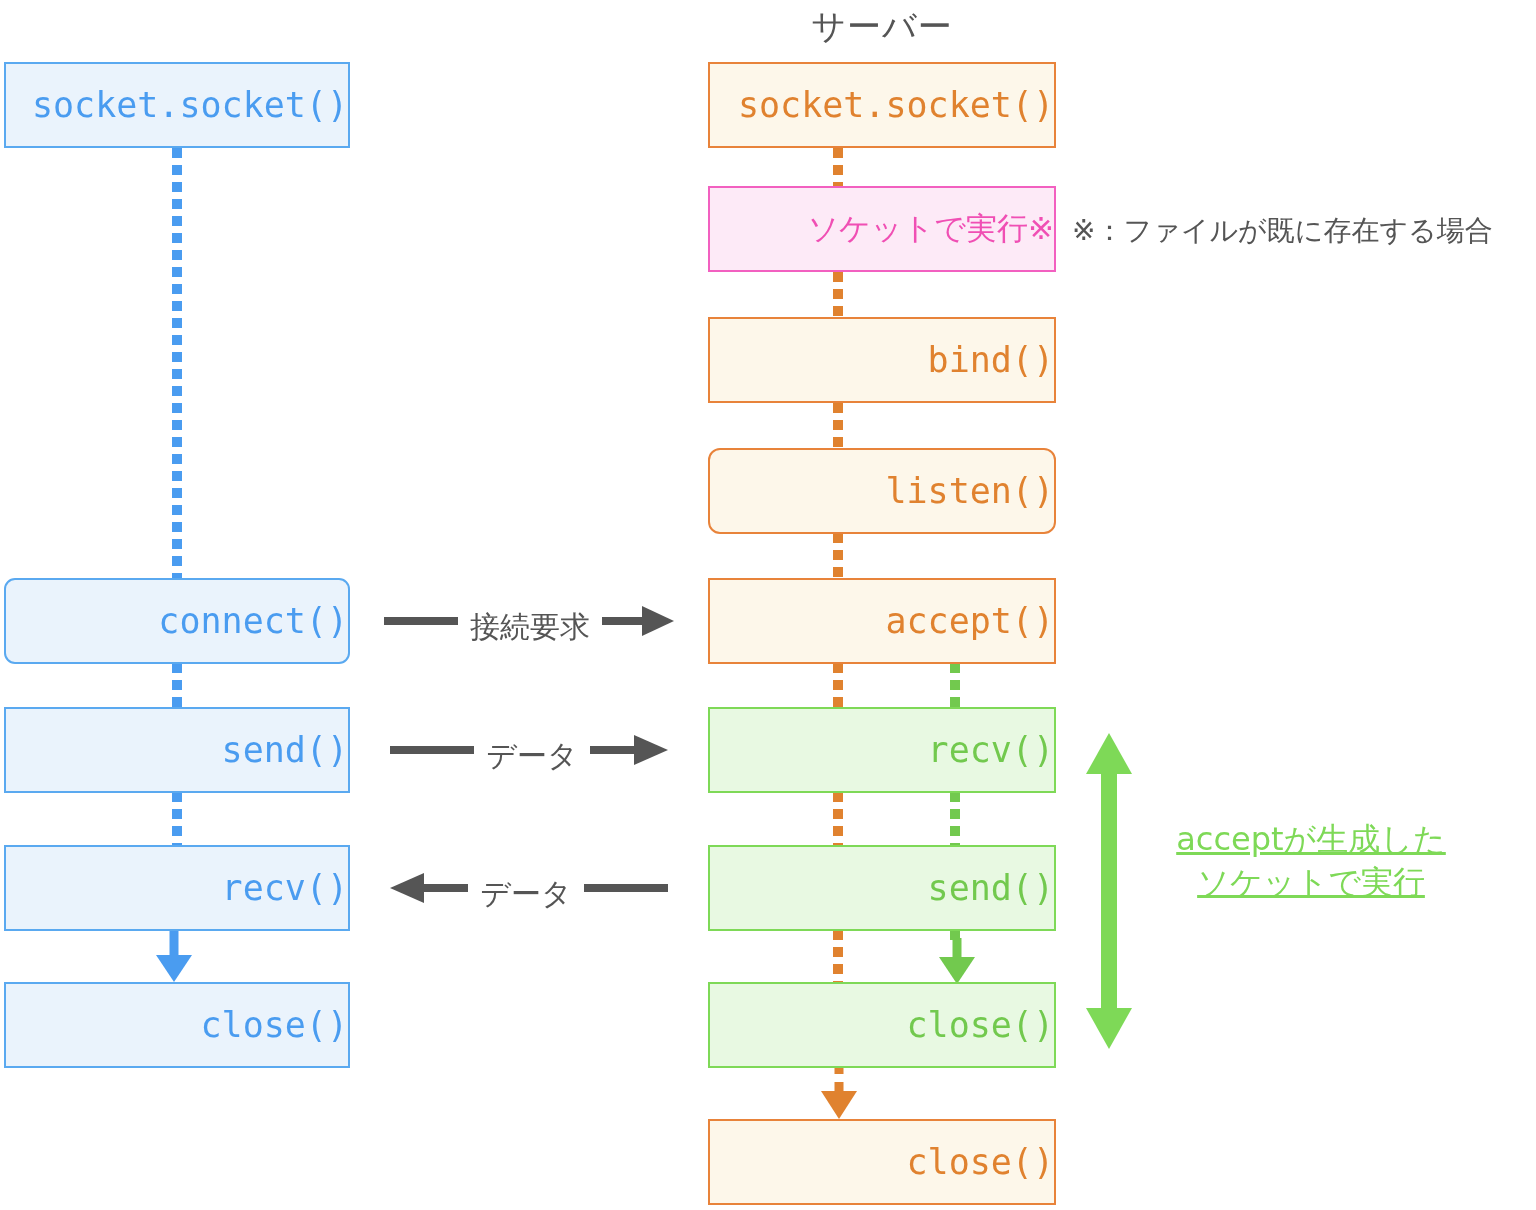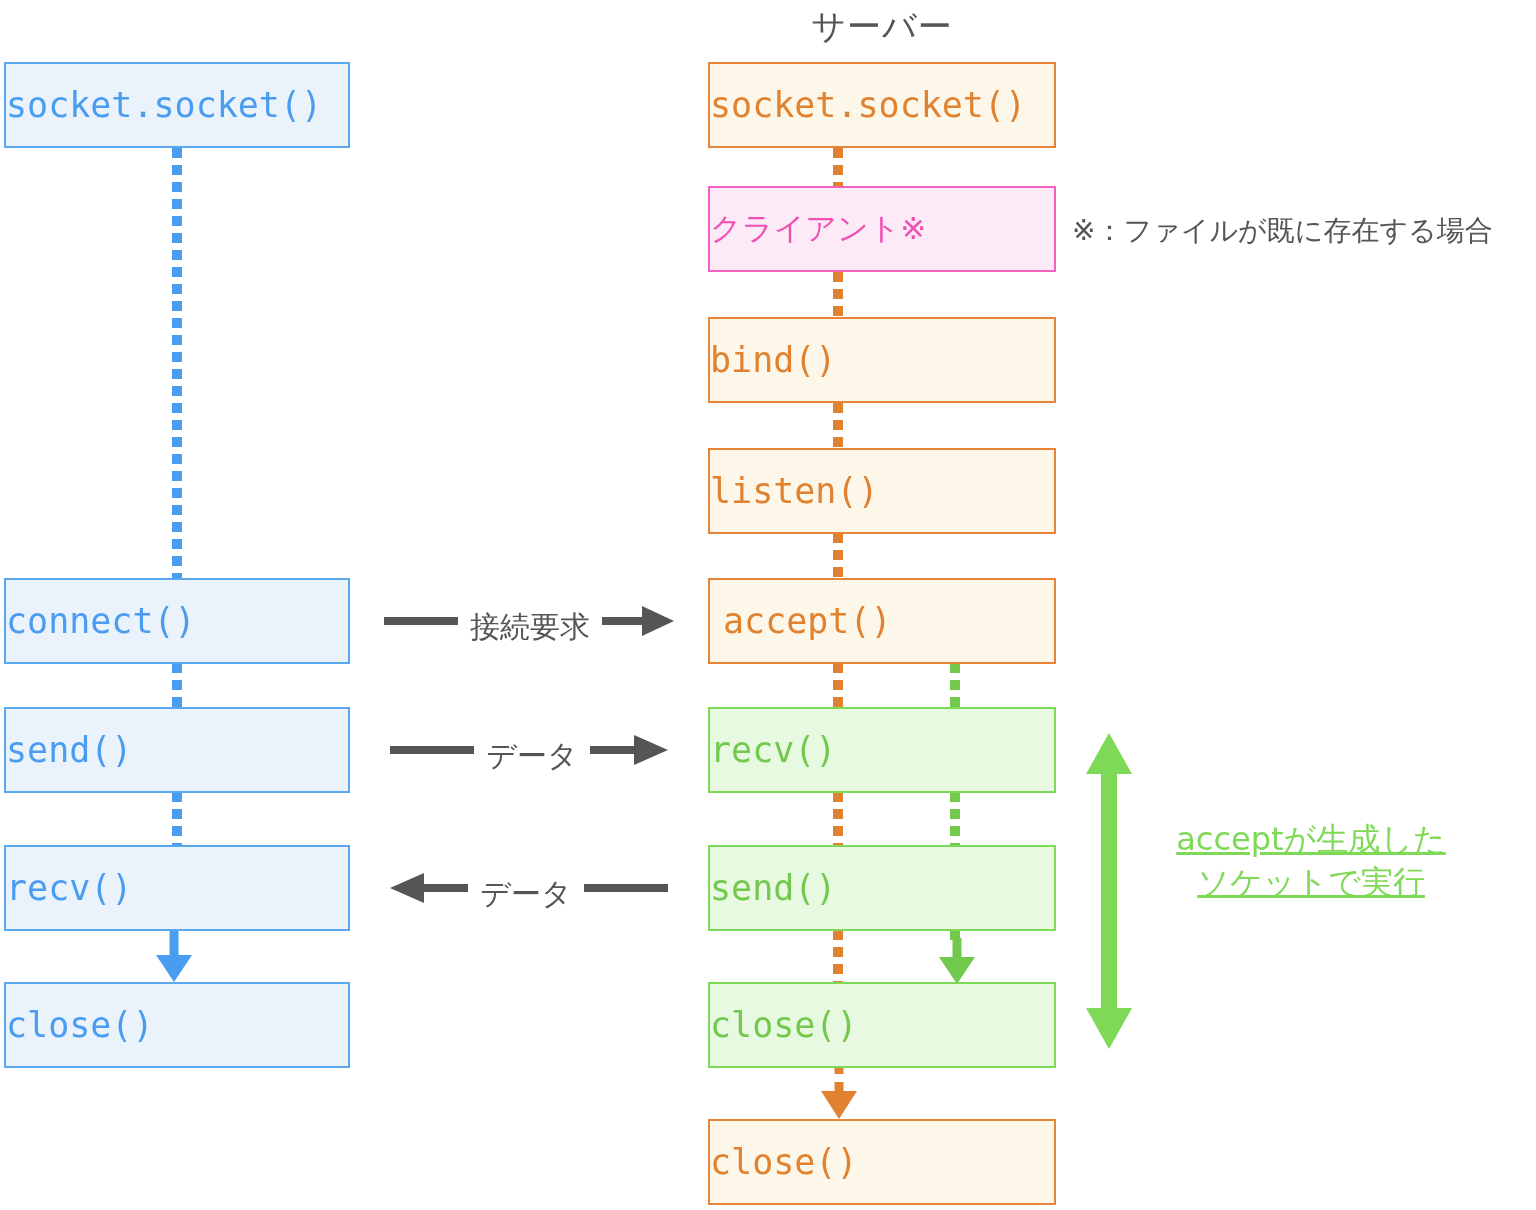--- a/index.html
+++ b/index.html
@@ -15,21 +15,21 @@
     font-size:34px;color:#555555;letter-spacing:1px;
     font-family:"DejaVu Sans","Liberation Sans",sans-serif;
     white-space:nowrap;
   }
   #client-title{left:4px;top:4px;width:346px;}
   #server-title{left:708px;top:4px;width:348px;font-family:Liberation Serif, serif;}
 
   
   .box{
     position:absolute;box-sizing:border-box;
-    display:flex;align-items:center;justify-content:flex-start;
+    display:flex;align-items:center;justify-content:flex-end;
     font-family:"DejaVu Sans Mono","Liberation Mono",monospace;
     font-size:35px;letter-spacing:0px;
     border-width:2px;border-style:solid;
   }
   .box.blue{background:#eaf3fc;border-color:#5aa9f0;color:#4a9cf0;}
   .box.orange{background:#fdf7ea;border-color:#e8833a;color:#e0822f;}
   .box.green{background:#e8f9e2;border-color:#7ed957;color:#72c94e;}
   .box.pink{background:#fdeaf7;border-color:#f260c0;color:#f04fb4;}
   .box.pink .txt{font-family:"DejaVu Sans","Liberation Sans",sans-serif;font-size:31px;}
 
@@ -72,21 +72,21 @@
   <div class="dotted blue" style="left:172px;top:792px;height:53px;"></div>
 
   <svg class="arrowdown" style="left:150px;top:928px;width:48px;height:56px;" viewBox="0 0 48 56">
     <path d="M24 0 L24 30" stroke="#4a9cf0" stroke-width="9" fill="none"></path>
     <path d="M24 54 L6 27 L42 27 Z" fill="#4a9cf0"></path>
   </svg>
 
   <div class="box blue" style="left:4px;top:62px;width:346px;height:86px;">
     <span class="txt">socket.socket()</span>
   </div>
-  <div class="box blue" style="left:4px;top:578px;width:346px;height:86px;">
+  <div class="box blue" style="left:4px;top:578px;width:346px;height:86px;border-radius:11px;">
     <span class="txt">connect()</span>
   </div>
   <div class="box blue" style="left:4px;top:707px;width:346px;height:86px;">
     <span class="txt">send()</span>
   </div>
   <div class="box blue" style="left:4px;top:845px;width:346px;height:86px;">
     <span class="txt">recv()</span>
   </div>
   <div class="box blue" style="left:4px;top:982px;width:346px;height:86px;">
     <span class="txt">close()</span>
@@ -110,26 +110,26 @@
   <div class="dotted green" style="left:950px;top:930px;height:16px;"></div>
   <svg class="arrowdown" style="left:934px;top:938px;width:46px;height:48px;" viewBox="0 0 46 48">
     <path d="M23 0 L23 20" stroke="#72c94e" stroke-width="9" fill="none"></path>
     <path d="M23 46 L5 19 L41 19 Z" fill="#72c94e"></path>
   </svg>
 
   <div class="box orange" style="left:708px;top:62px;width:348px;height:86px;">
     <span class="txt">socket.socket()</span>
   </div>
   <div class="box pink" style="left:708px;top:186px;width:348px;height:86px;">
-    <span class="txt">クライアント※</span>
+    <span class="txt">ソケットで実行※</span>
   </div>
   <div class="box orange" style="left:708px;top:317px;width:348px;height:86px;">
     <span class="txt">bind()</span>
   </div>
-  <div class="box orange" style="left:708px;top:448px;width:348px;height:86px;">
+  <div class="box orange" style="left:708px;top:448px;width:348px;height:86px;border-radius:12px;">
     <span class="txt">listen()</span>
   </div>
   <div class="box orange" style="left:708px;top:578px;width:348px;height:86px;padding-left:13px;">
     <span class="txt">accept()</span>
   </div>
   <div class="box green" style="left:708px;top:707px;width:348px;height:86px;">
     <span class="txt">recv()</span>
   </div>
   <div class="box green" style="left:708px;top:845px;width:348px;height:86px;">
     <span class="txt">send()</span>

